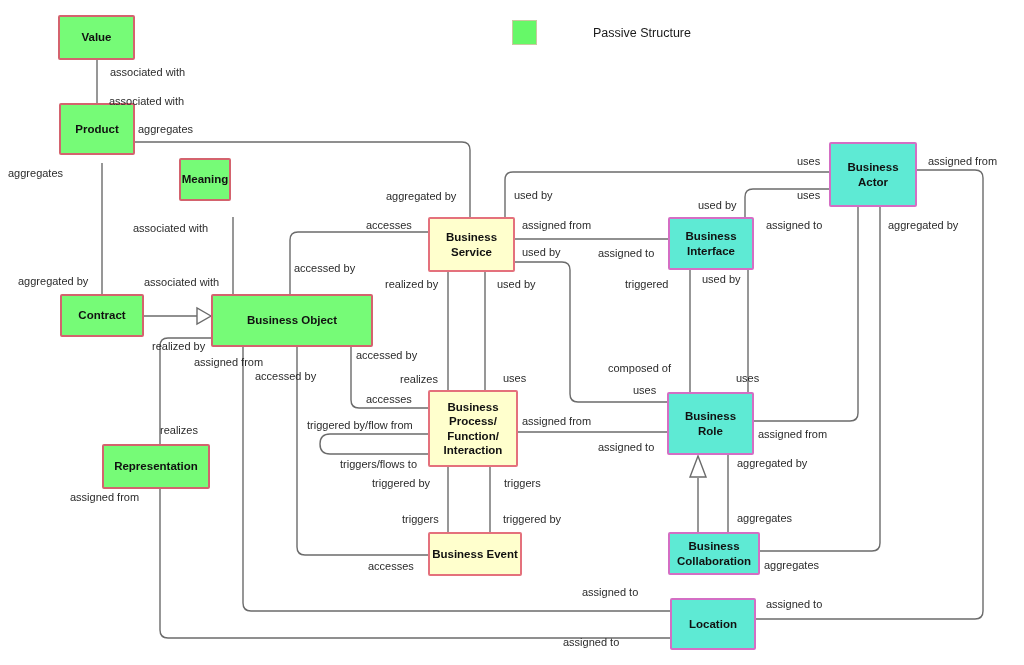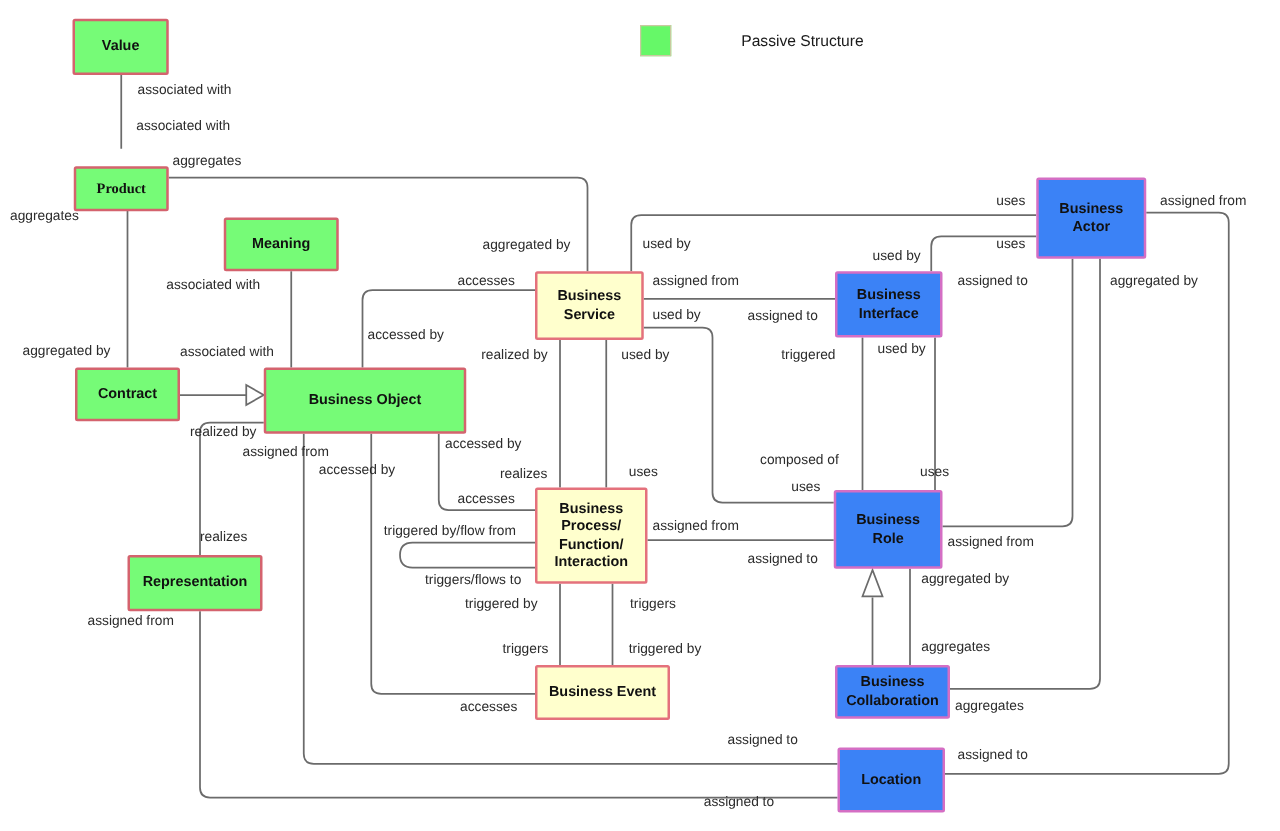--- a/index.html
+++ b/index.html
@@ -6,21 +6,21 @@
   body{width:1024px;height:665px;position:relative;overflow:hidden;
        font-family:"Liberation Sans",sans-serif;}
   #canvas{position:absolute;left:0;top:0;width:1024px;height:665px;}
   svg#wires{position:absolute;left:0;top:0;width:1024px;height:665px;}
   .node{position:absolute;display:flex;align-items:center;justify-content:center;
         text-align:center;font-weight:bold;font-size:11.5px;line-height:1.25;
         color:#111;border:2px solid #7f1d1d;border-radius:2px;
         box-sizing:border-box;padding:1px 2px;}
   .node.passive{background:#76fb77;border-color:#d4636e;}
   .node.behavior{background:#ffffcd;border-color:#e4717c;}
-  .node.active{background:#3b82f6;border-color:#d46ec4;}
+  .node.active{background:#5eead4;border-color:#d46ec4;}
   .edge-label{position:absolute;font-size:11px;color:#2b2b2b;white-space:nowrap;text-align:right;}
   #legend{position:absolute;left:512px;top:20px;}
   .legend-row{display:flex;align-items:center;margin-bottom:9px;height:25px;gap:44px;}
   .legend-swatch{width:25px;height:25px;border:1px solid #c9c9a0;margin-right:12px;
         box-sizing:border-box;}
   .legend-label{font-size:12.5px;color:#1a1a1a;}
 </style>
 </head>
 <body>
 
@@ -52,28 +52,28 @@
       <path d="M211 338 H168 Q160 338 160 346 V444" fill="none" stroke="#6b6b6b" stroke-width="1.4"></path>
       <path d="M160 489 V630 Q160 638 168 638 H670" fill="none" stroke="#6b6b6b" stroke-width="1.4"></path>
       <path d="M243 347 V603 Q243 611 251 611 H670" fill="none" stroke="#6b6b6b" stroke-width="1.4"></path>
       <path d="M297 347 V547 Q297 555 305 555 H428" fill="none" stroke="#6b6b6b" stroke-width="1.4"></path>
       <path d="M351 347 V400 Q351 408 359 408 H428" fill="none" stroke="#6b6b6b" stroke-width="1.4"></path>
       <polygon points="211,316 197,308 197,324" fill="#ffffff" stroke="#6b6b6b" stroke-width="1.4"></polygon>
       <polygon points="698,456 690,477 706,477" fill="#ffffff" stroke="#6b6b6b" stroke-width="1.4"></polygon>
     </svg>
   <div id="nodes">
       <div class="node passive" style="left: 58px; top: 15px; width: 77px; height: 45px;">Value</div>
-      <div class="node passive" style="left: 59px; top: 133px; width: 76px; height: 36px; font-family: Liberation Serif, serif;">Product</div>
-      <div class="node passive" style="left: 179px; top: 174px; width: 92px; height: 43px;">Meaning</div>
+      <div class="node passive" style="left: 59px; top: 103px; width: 76px; height: 52px;">Product</div>
+      <div class="node passive" style="left: 179px; top: 158px; width: 52px; height: 43px;">Meaning</div>
       <div class="node passive" style="left: 60px; top: 294px; width: 84px; height: 43px;">Contract</div>
       <div class="node passive" style="left: 211px; top: 294px; width: 162px; height: 53px; text-align: right;">Business Object</div>
       <div class="node passive" style="left: 102px; top: 444px; width: 108px; height: 45px;">Representation</div>
       <div class="node behavior" style="left: 428px; top: 217px; width: 87px; height: 55px;">Business Service</div>
       <div class="node behavior" style="left: 428px; top: 390px; width: 90px; height: 77px;">Business Process/ Function/ Interaction</div>
-      <div class="node behavior" style="left: 428px; top: 532px; width: 108px; height: 44px;">Business Event</div>
+      <div class="node behavior" style="left: 428px; top: 532px; width: 94px; height: 44px;">Business Event</div>
       <div class="node active" style="left: 668px; top: 217px; width: 86px; height: 53px;">Business Interface</div>
       <div class="node active" style="left: 667px; top: 392px; width: 87px; height: 63px;">Business Role</div>
       <div class="node active" style="left: 668px; top: 532px; width: 92px; height: 43px;">Business Collaboration</div>
       <div class="node active" style="left: 829px; top: 142px; width: 88px; height: 65px;">Business Actor</div>
       <div class="node active" style="left: 670px; top: 598px; width: 86px; height: 52px;">Location</div>
     </div>
   <div id="labels">
       <div class="edge-label" style="left: 110px; top: 66px;">associated with</div>
       <div class="edge-label" style="left: 109px; top: 95px;">associated with</div>
       <div class="edge-label" style="left: 138px; top: 123px;">aggregates</div>

